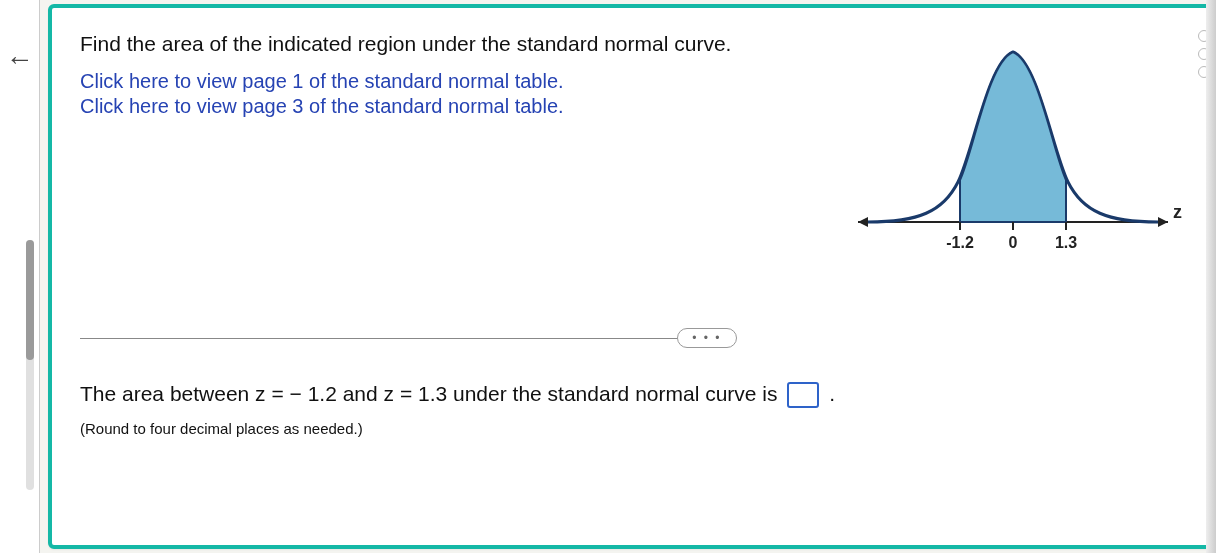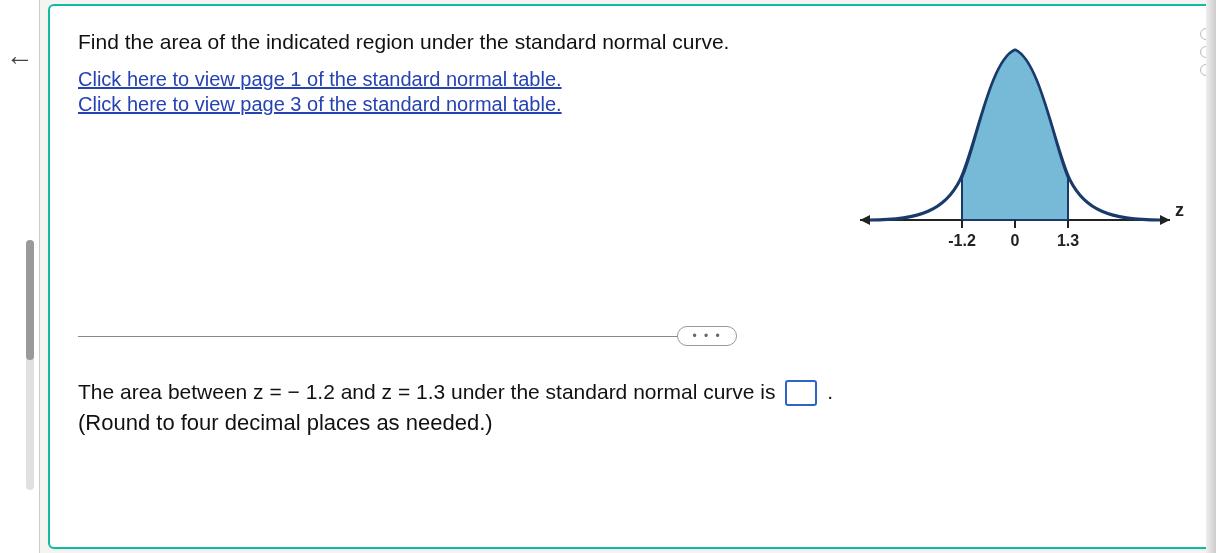--- a/index.html
+++ b/index.html
@@ -44,37 +44,36 @@
     background: #9a9a9a;
     border-radius: 4px;
   }
   .page {
     position: absolute;
     left: 48px;
     top: 4px;
     right: 4px;
     bottom: 4px;
     background: #fff;
-    border: 2px solid #14b8a6;
+    border: 4px solid #14b8a6;
     border-radius: 6px;
     padding: 24px 22px 20px 28px;
     box-shadow: 0 1px 2px rgba(0,0,0,0.05);
   }
   .prompt {
     font-size: 21px;
     color: #111;
     margin-bottom: 14px;
     font-weight: 500;
   }
   .links { margin-bottom: 10px; }
   .link {
     display: block;
     font-size: 20px;
     color: #2643b3;
-    text-decoration: underline;
     margin-bottom: 2px;
     cursor: pointer;
     width: fit-content;
   }
   .divider-wrap {
     position: relative;
     margin-top: 210px;
     height: 20px;
   }
   .divider-line {
@@ -96,34 +95,34 @@
     font-size: 12px;
     color: #666;
     letter-spacing: 2px;
     cursor: pointer;
   }
   .answer-block {
     margin-top: 34px;
     font-size: 21px;
     color: #111;
   }
-  .answer-line { margin-bottom: 4px; }
+  .answer-line { margin-bottom: 12px; }
   .answer-input {
     display: inline-block;
     width: 32px;
     height: 26px;
     border: 2px solid #2e63c9;
     border-radius: 3px;
     background: #fff;
     vertical-align: middle;
     margin: 0 4px;
     text-align: center;
     font-size: 18px;
   }
-  .round-note { font-size: 22px; }
+  .round-note { font-size: 15px; }
   .figure {
     position: absolute;
     right: 20px;
     top: 14px;
     width: 340px;
     height: 240px;
   }
   .z-label {
     position: absolute;
     right: 6px;

